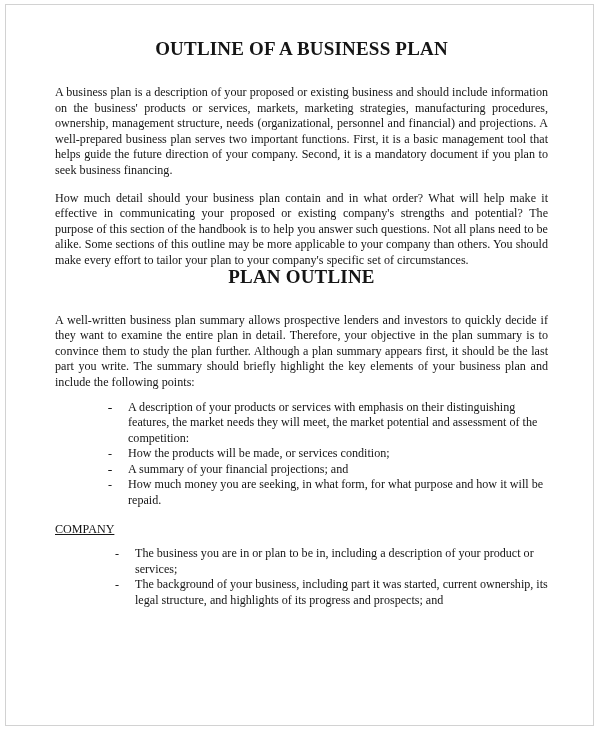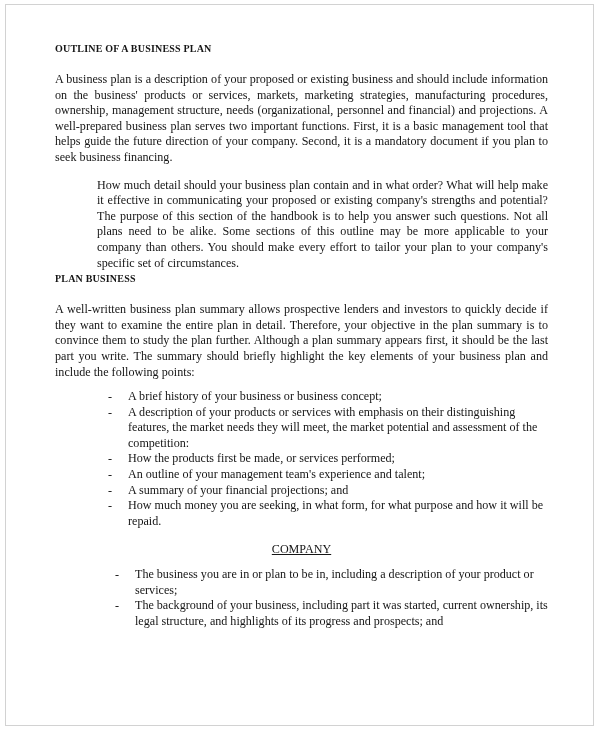--- a/index.html
+++ b/index.html
@@ -26,40 +26,41 @@
     box-sizing: border-box;
     overflow: hidden;
   }
   #content {
     position: absolute;
     left: 49px;
     top: 36px;
     width: 493px;
   }
   h1.doc-heading {
-    font-size: 10px;
+    font-size: 19px;
     font-weight: bold;
+    text-align: center;
     margin: 0;
     padding: 0;
     letter-spacing: 0.2px;
     line-height: 16px;
   }
   .heading-gap-top  { margin-top: 30px; }
   .heading-gap-top2 { margin-top: 31px; }
   p.body-text {
     font-size: 12.1px;
     line-height: 15.6px;
     text-align: justify;
     text-justify: inter-word;
     margin: 0 0 0 0;
     padding: 0;
     word-spacing: 0.1px;
   }
-  p.after-heading { margin-top: 15px; }
-  p.para-gap      { margin-top: 12px; margin-left: 42px; }
+  p.after-heading { margin-top: 28px; }
+  p.para-gap      { margin-top: 12px; }
   ul.dash-list {
     list-style: none;
     margin: 9px 0 0 0;
     padding: 0;
   }
   ul.dash-list.level-a { padding-left: 53px; }
   ul.dash-list.level-b { padding-left: 60px; }
   ul.dash-list li {
     position: relative;
     font-size: 12.1px;
@@ -73,55 +74,52 @@
     left: 0;
     top: 0;
   }
   .underlined-label {
     font-size: 12.1px;
     line-height: 15.6px;
     text-decoration: underline;
     margin: 13px 0 0 0;
     padding: 0;
     display: block;
-    text-align: center;
   }
 </style>
 </head>
 <body>
 
 <div id="page">
   <div id="content">
 
     <h1 class="doc-heading">OUTLINE OF A BUSINESS PLAN</h1>
 
     <p class="body-text after-heading">A business plan is a description of your proposed or existing business and should include information on the business' products or services, markets, marketing strategies, manufacturing procedures, ownership, management structure, needs (organizational, personnel and financial) and projections.  A well-prepared business plan serves two important functions.  First, it is a basic management tool that helps guide the future direction of your company.  Second, it is a mandatory document if you plan to seek business financing.</p>
 
     <p class="body-text para-gap">How much detail should your business plan contain and in what order?  What will help make it effective in communicating your proposed or existing company's strengths and potential?  The purpose of this section of the handbook is to help you answer such questions.  Not all plans need to be alike.   Some sections of this outline may be more applicable to your company than others.  You should make every effort to tailor your plan to your company's specific set of circumstances.</p>
 
-    <h1 class="doc-heading heading-gap-top">PLAN BUSINESS</h1>
+    <h1 class="doc-heading heading-gap-top">PLAN OUTLINE</h1>
 
     <p class="body-text after-heading">A well-written business plan summary allows prospective lenders and investors to quickly decide if they want to examine the entire plan in detail.  Therefore, your objective in the plan summary is to convince them to study the plan further.  Although a plan summary appears first, it should be the last part you write.  The summary should briefly highlight the key elements of your business plan and include the following points:</p>
 
     <ul class="dash-list level-a">
       <li>
         <span class="dash">-</span>
-        <span>A brief history of your business or business concept;</span>
       </li>
       <li>
         <span class="dash">-</span>
         <span>A description of your products or services with emphasis on their distinguishing features, the market needs they will meet, the market potential and assessment of the competition:</span>
       </li>
       <li>
         <span class="dash">-</span>
-        <span>How the products first be made, or services performed;</span>
+        <span>How the products will be made, or services condition;</span>
       </li>
       <li>
         <span class="dash">-</span>
-        <span>An outline of your management team's experience and talent;</span>
       </li>
       <li>
         <span class="dash">-</span>
         <span>A summary of your financial projections; and</span>
       </li>
       <li>
         <span class="dash">-</span>
         <span>How much money you are seeking, in what form, for what purpose and how it will be repaid.</span>
       </li>
     </ul>

